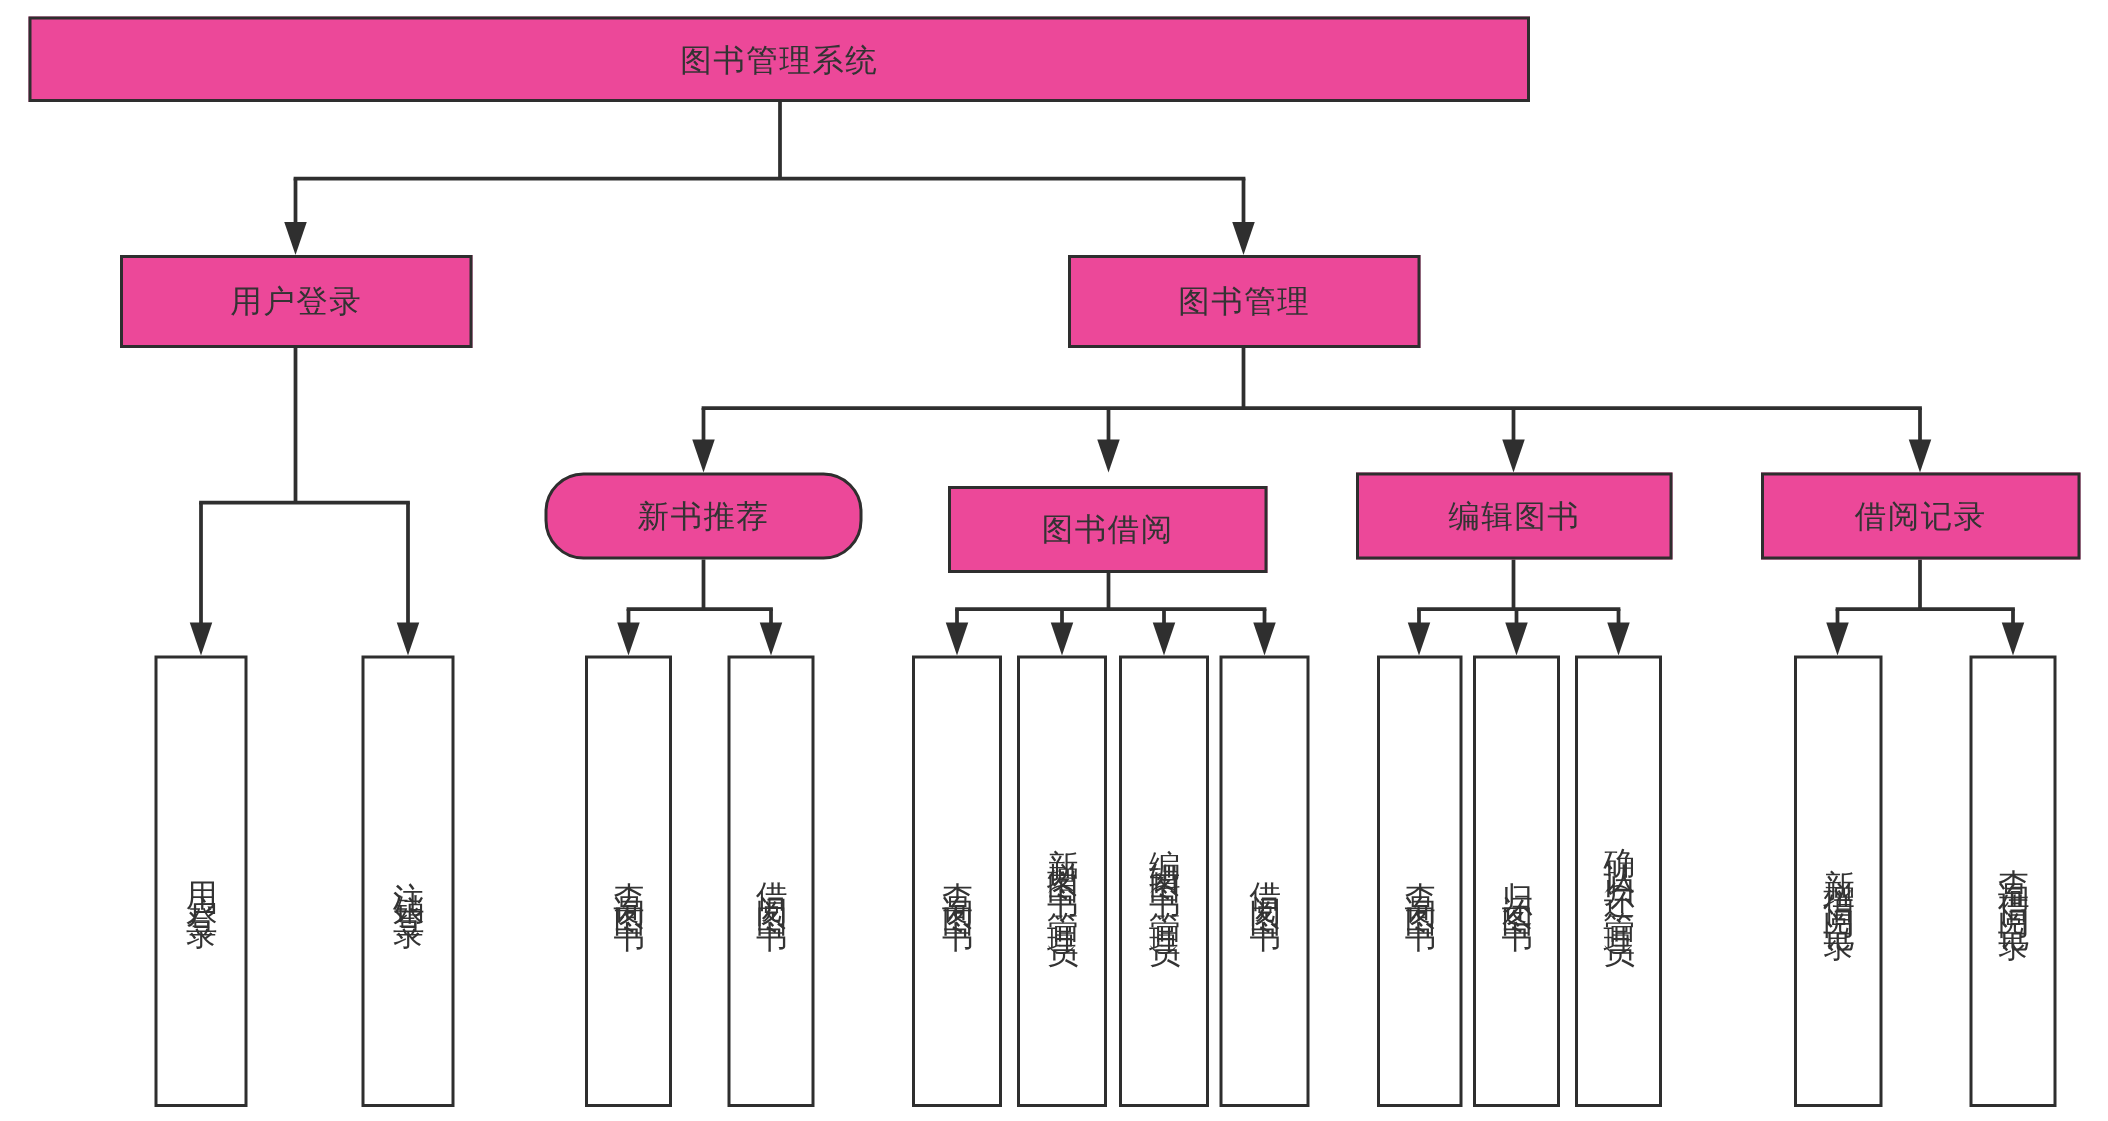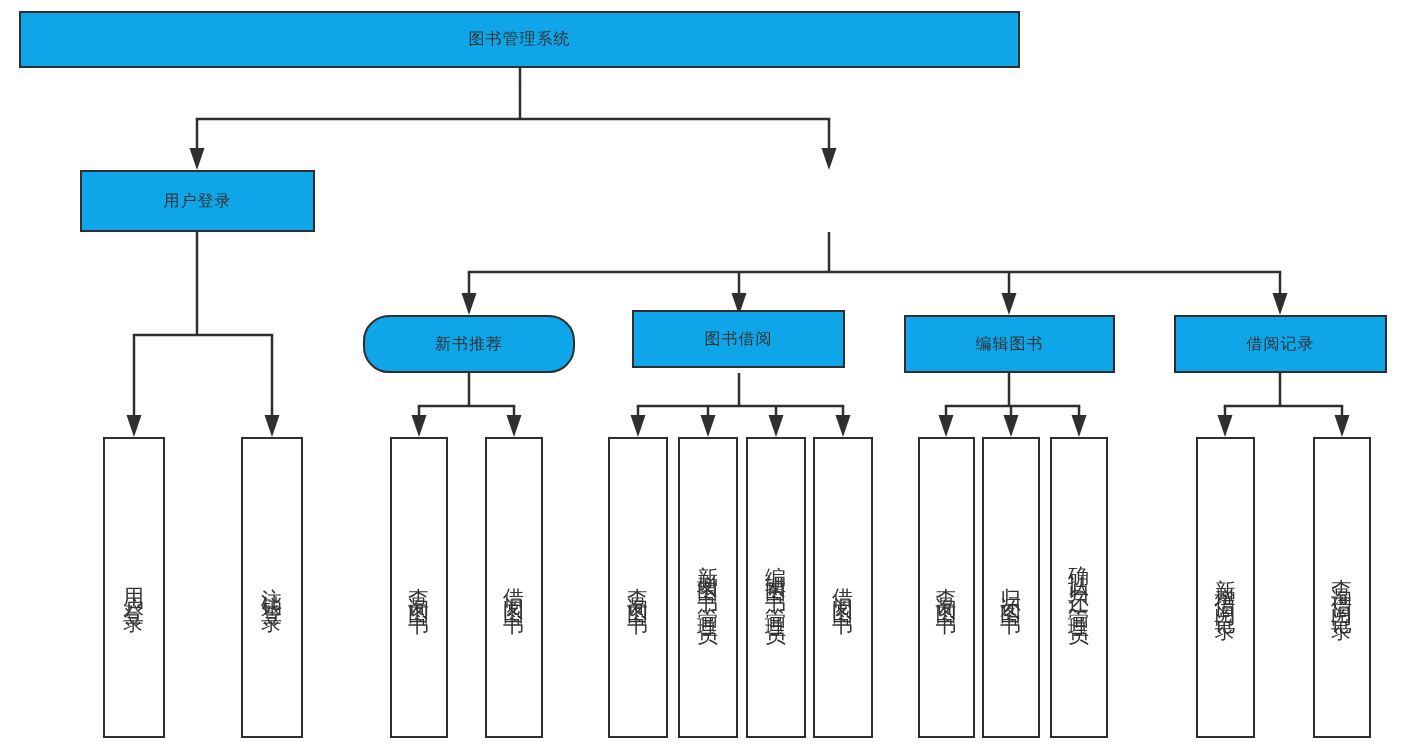--- a/index.html
+++ b/index.html
@@ -21,26 +21,26 @@
     width: 1405px;
     height: 747px;
     pointer-events: none;
   }
   .connectors line { stroke: #2f2f2f; stroke-width: 2.5; }
   .connectors polygon { fill: #2f2f2f; }
   .hbox {
     position: absolute;
     box-sizing: border-box;
     border: 2.5px solid #2e2e2e;
-    background: #0ea5e9;
+    background: #ec4899;
     display: flex;
     align-items: center;
     justify-content: center;
     color: #333333;
-    font-size: 16px;
+    font-size: 21px;
     letter-spacing: 1px;
   }
   .vbox {
     position: absolute;
     box-sizing: border-box;
     border: 2.5px solid #2e2e2e;
     background: #ffffff;
     display: flex;
     align-items: center;
     justify-content: center;
@@ -134,25 +134,28 @@
     <polygon points="1342,437 1334.5,415 1349.5,415"></polygon>
   </svg>
 
   <div class="hbox" style="left:19px; top:11px; width:1001px; height:57px;">
     <span>图书管理系统</span>
   </div>
 
   <div class="hbox" style="left:80px; top:170px; width:235px; height:62px;">
     <span>用户登录</span>
   </div>
+  <div class="hbox" style="left:712px; top:170px; width:235px; height:62px;">
+    <span>图书管理</span>
+  </div>
 
   <div class="hbox" style="left:363px; top:315px; width:212px; height:58px;border-radius:26px;">
     <span>新书推荐</span>
   </div>
-  <div class="hbox" style="left:632px; top:310px; width:213px; height:58px;">
+  <div class="hbox" style="left:632px; top:324px; width:213px; height:58px;">
     <span>图书借阅</span>
   </div>
   <div class="hbox" style="left:904px; top:315px; width:211px; height:58px;">
     <span>编辑图书</span>
   </div>
   <div class="hbox" style="left:1174px; top:315px; width:213px; height:58px;">
     <span>借阅记录</span>
   </div>
 
   <div class="vbox" style="left:103px; width:62px;">

